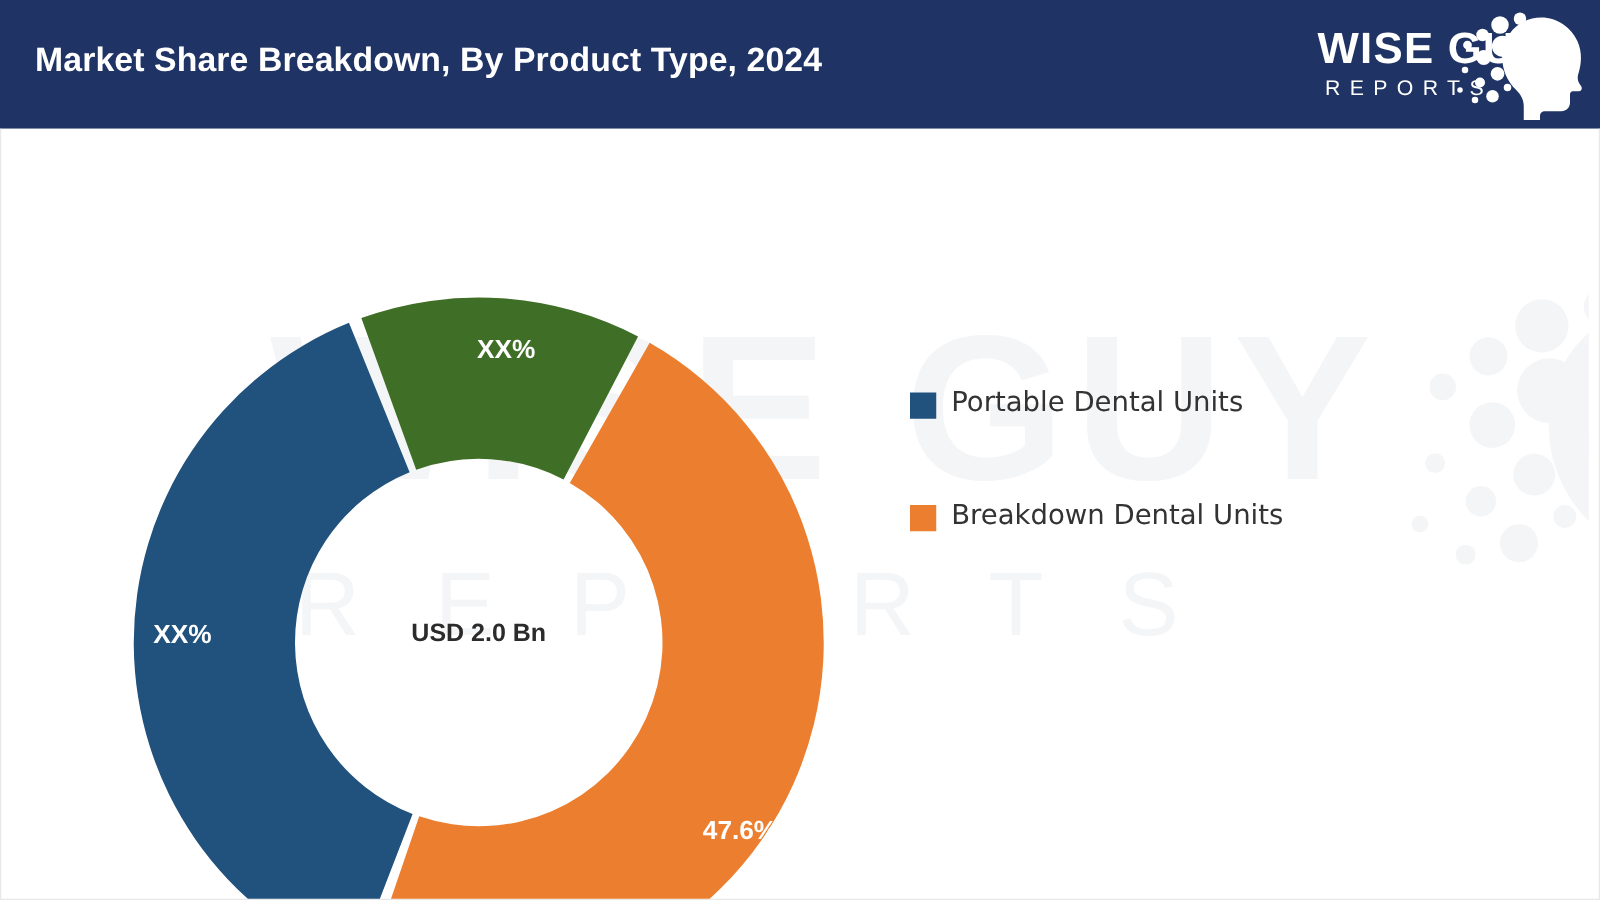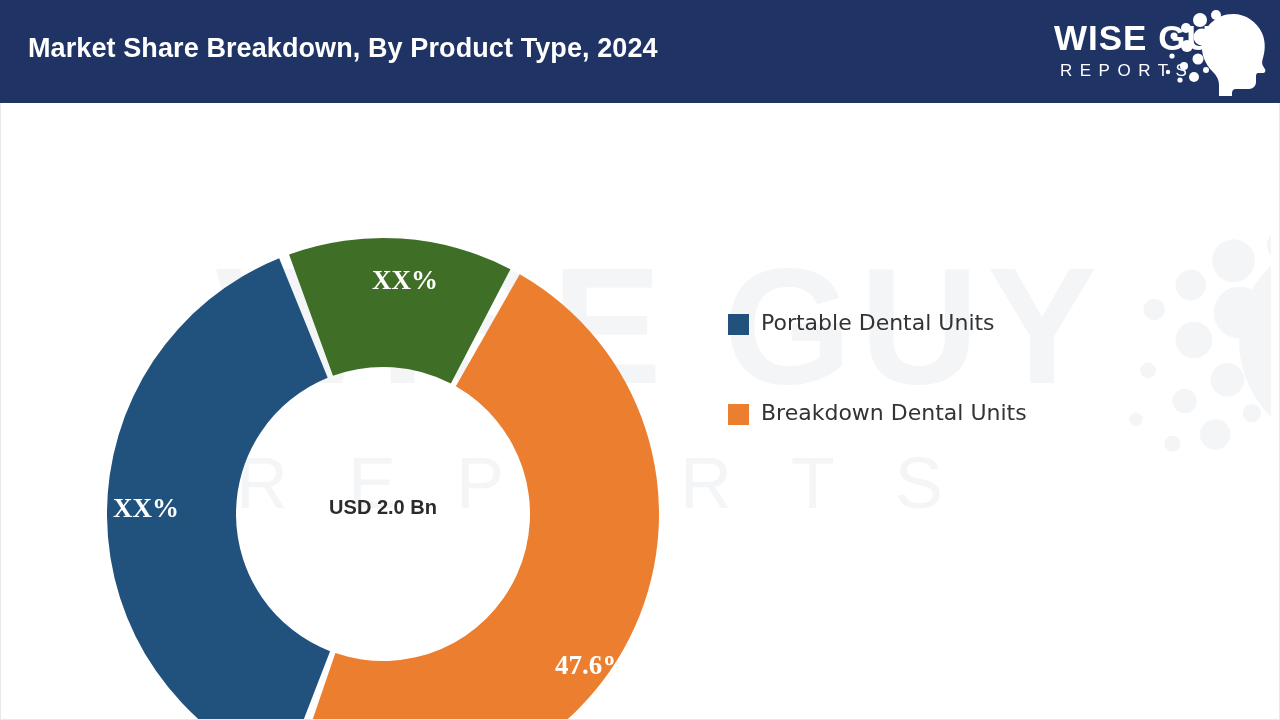--- a/index.html
+++ b/index.html
@@ -55,25 +55,25 @@
     opacity: 1;
     pointer-events: none;
   }
   #donut-wrap {
     position: absolute;
     left: 0; top: 0;
     width: 760px; height: 617px;
   }
   .slice-label {
     position: absolute;
-    font-size: 27px;
+    font-size: 21px;
     font-weight: bold;
     color: #ffffff;
     white-space: nowrap;
-    font-family: Liberation Serif, serif;
+    font-family: Liberation Sans, sans-serif;
   }
   #center-label {
     position: absolute;
     left: 382px; top: 404px;
     transform: translate(-50%, -50%);
     font-size: 20px;
     font-weight: bold;
     color: #2b2b2b;
     white-space: nowrap;
     font-family: "Liberation Sans", sans-serif;

